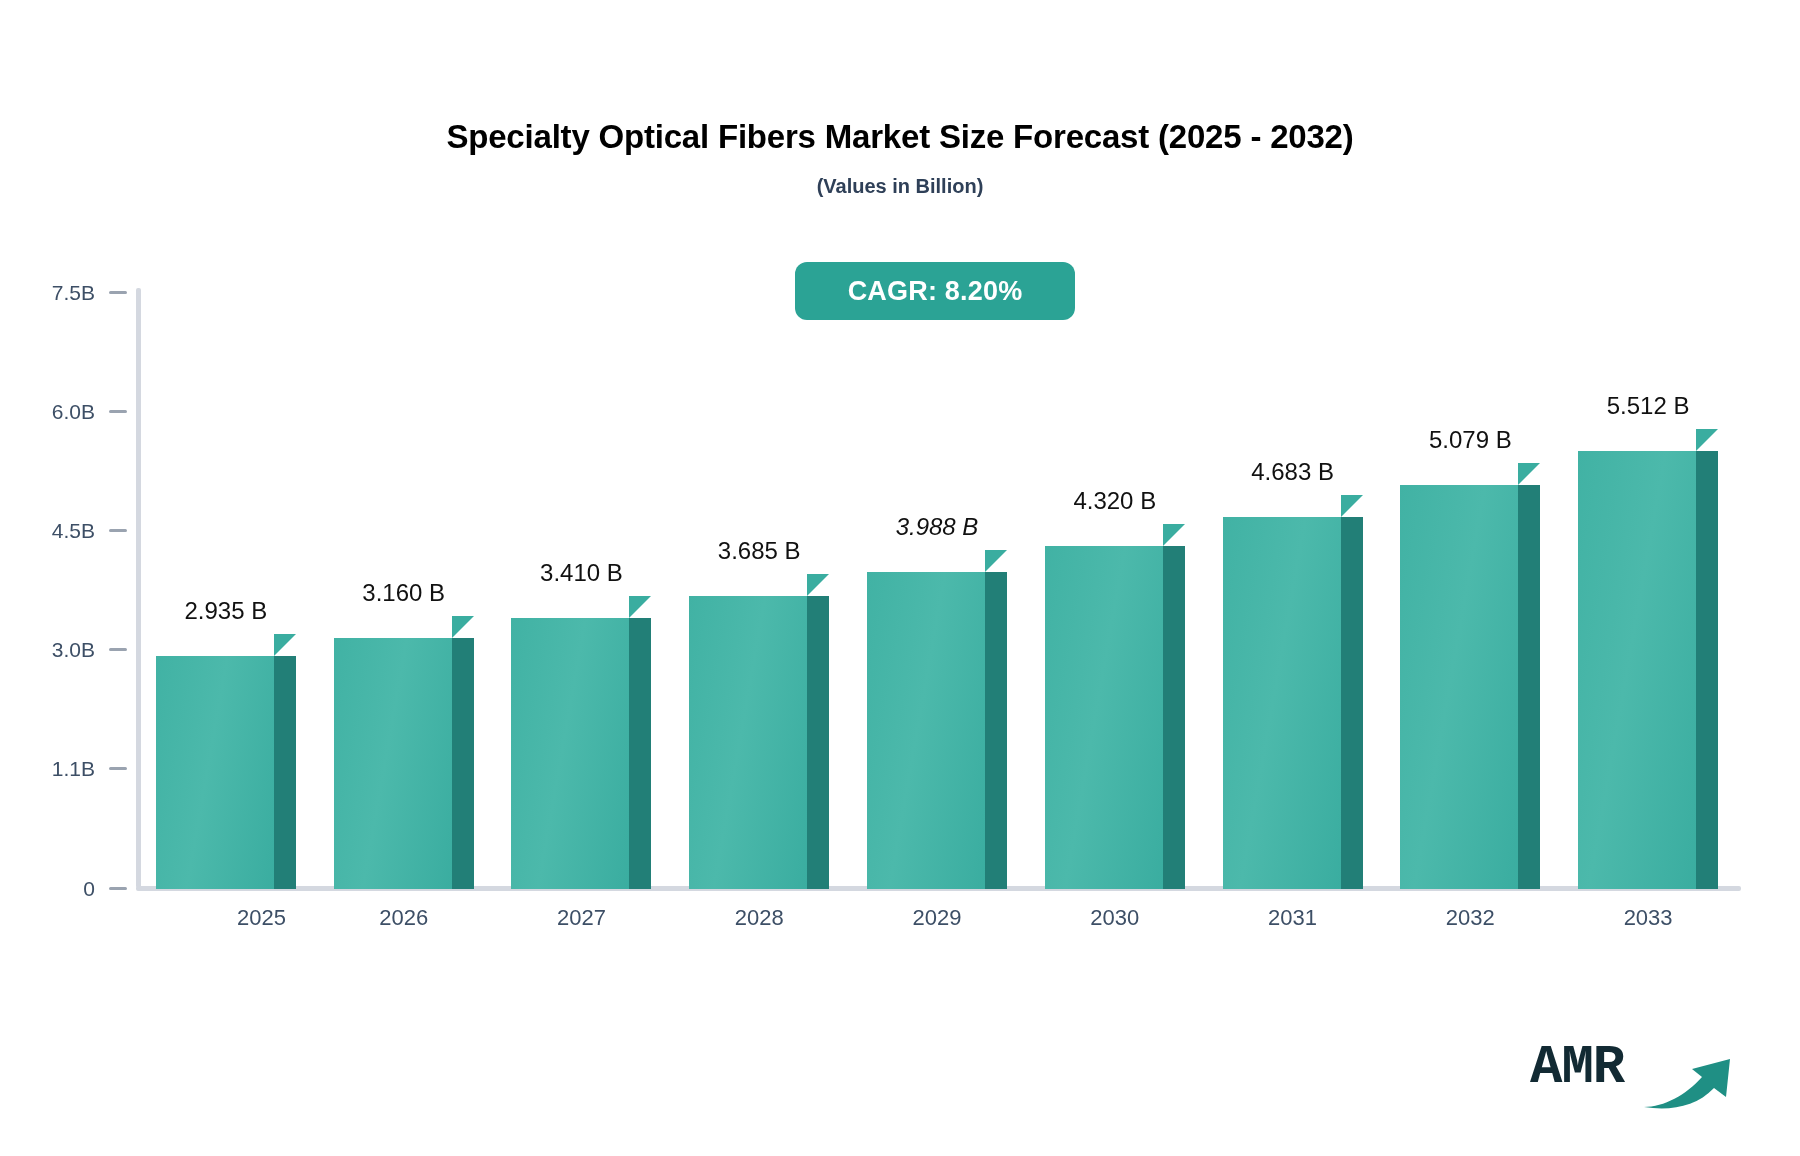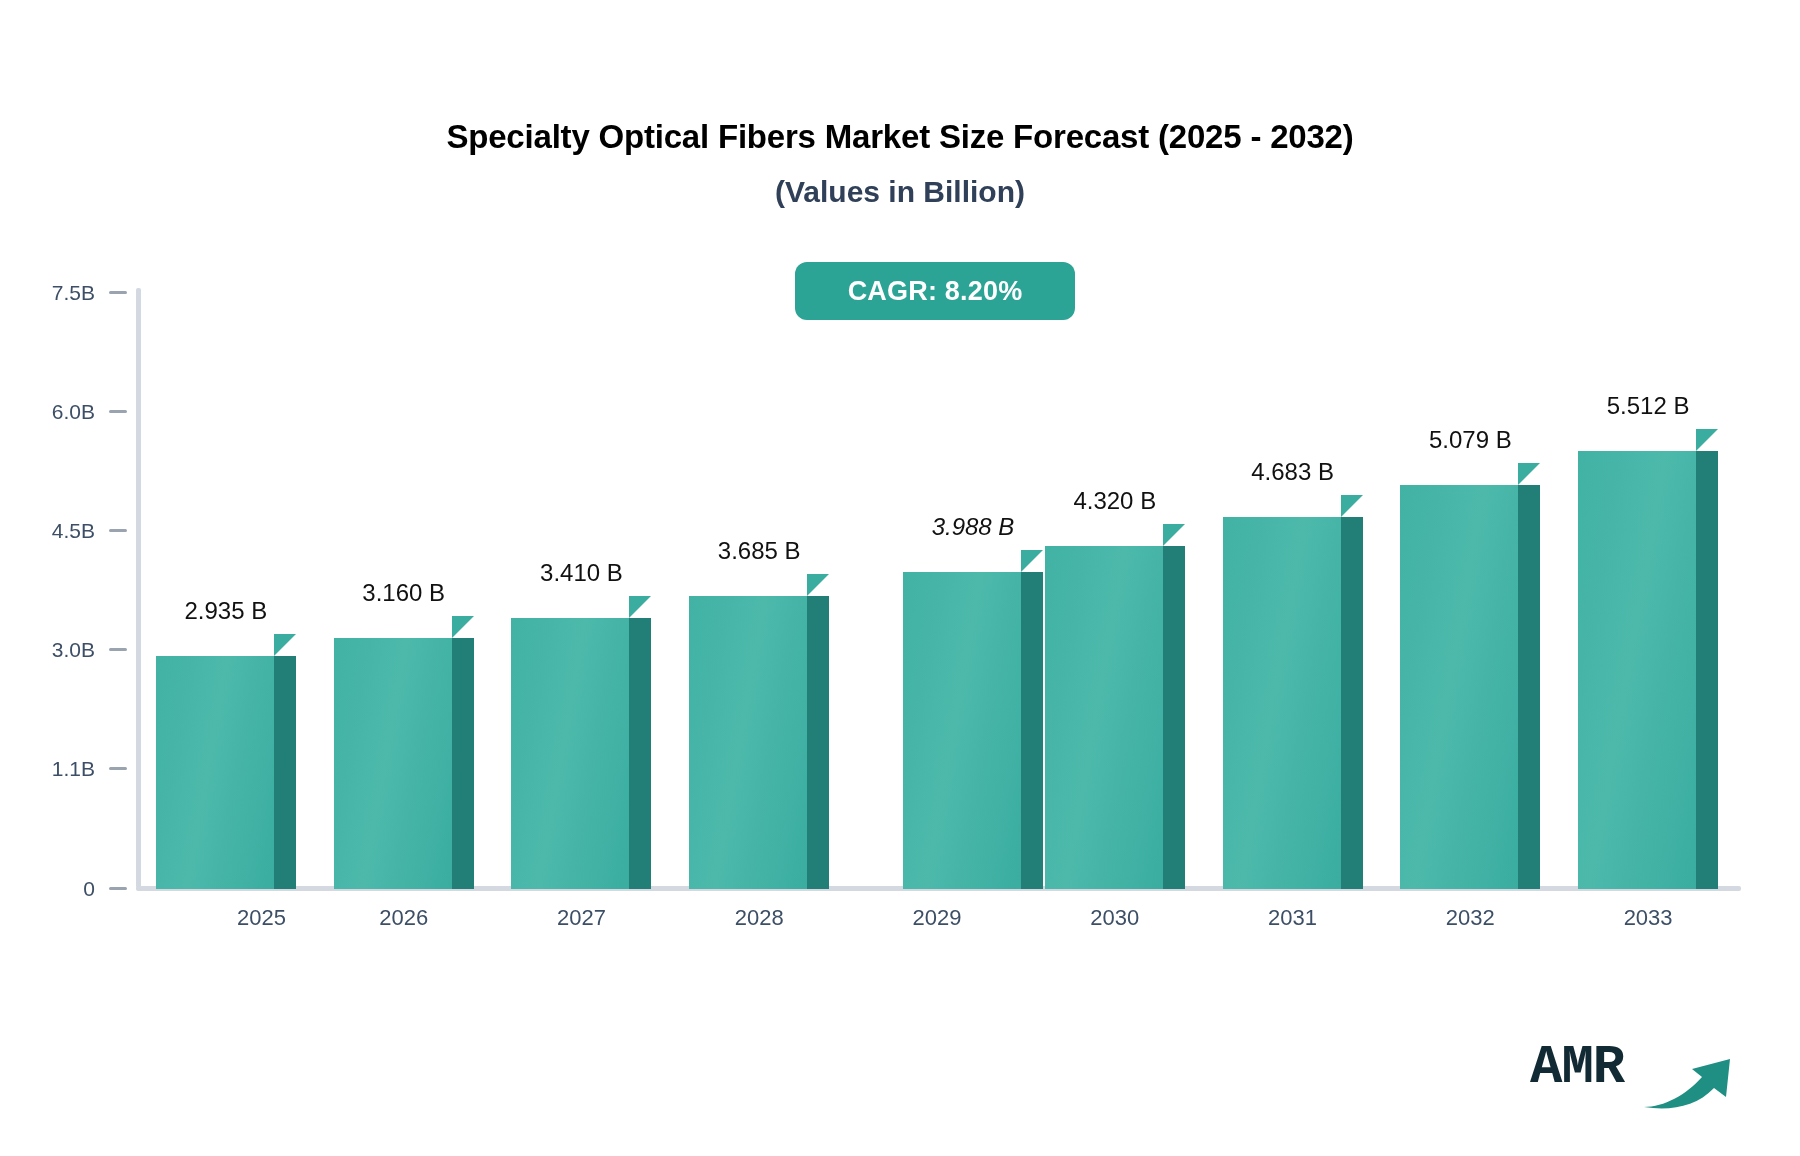--- a/index.html
+++ b/index.html
@@ -33,21 +33,21 @@
     letter-spacing: -0.2px;
     white-space: nowrap;
   }
 
   #chart-subtitle {
     position: absolute;
     top: 175px;
     left: 0;
     width: 1800px;
     text-align: center;
-    font-size: 30px;
+    font-size: 20px;
     font-weight: bold;
     color: #2f4058;
     white-space: nowrap;
   }
 
   
   #cagr-badge {
     position: absolute;
     top: 262px;
     left: 795px;
@@ -254,21 +254,21 @@
         <div class="bar-top-bevel" style="left: 118px; bottom: 271.981px; border-width: 22px 22px 0px 0px; border-color: rgb(58, 173, 160) transparent transparent;"></div>
         <div class="bar-face" style="width: 118px; height: 270.981px; bottom: 1px;"></div>
         <div class="bar-label" style="bottom: 304.981px;">3.410 B</div>
       </div>
       <div class="bar-group" style="left: 552.222px; width: 140px; height: 314.835px; bottom: -1px;">
         <div class="bar-side" style="left: 118px; height: 292.835px; bottom: 1px;"></div>
         <div class="bar-top-bevel" style="left: 118px; bottom: 293.835px; border-width: 22px 22px 0px 0px; border-color: rgb(58, 173, 160) transparent transparent;"></div>
         <div class="bar-face" style="width: 118px; height: 292.835px; bottom: 1px;"></div>
         <div class="bar-label" style="bottom: 326.835px;">3.685 B</div>
       </div>
-      <div class="bar-group" style="left: 766px; width: 140px; height: 338.913px; bottom: -1px; font-style: italic;">
+      <div class="bar-group" style="left: 730px; width: 140px; height: 338.913px; bottom: -1px; font-style: italic;">
         <div class="bar-side" style="left: 118px; height: 316.913px; bottom: 1px;"></div>
         <div class="bar-top-bevel" style="left: 118px; bottom: 317.913px; border-width: 22px 22px 0px 0px; border-color: rgb(58, 173, 160) transparent transparent;"></div>
         <div class="bar-face" style="width: 118px; height: 316.913px; bottom: 1px;"></div>
         <div class="bar-label" style="bottom: 350.913px;">3.988 B</div>
       </div>
       <div class="bar-group" style="left: 907.778px; width: 140px; height: 365.296px; bottom: -1px;">
         <div class="bar-side" style="left: 118px; height: 343.296px; bottom: 1px;"></div>
         <div class="bar-top-bevel" style="left: 118px; bottom: 344.296px; border-width: 22px 22px 0px 0px; border-color: rgb(58, 173, 160) transparent transparent;"></div>
         <div class="bar-face" style="width: 118px; height: 343.296px; bottom: 1px;"></div>
         <div class="bar-label" style="bottom: 377.296px;">4.320 B</div>

